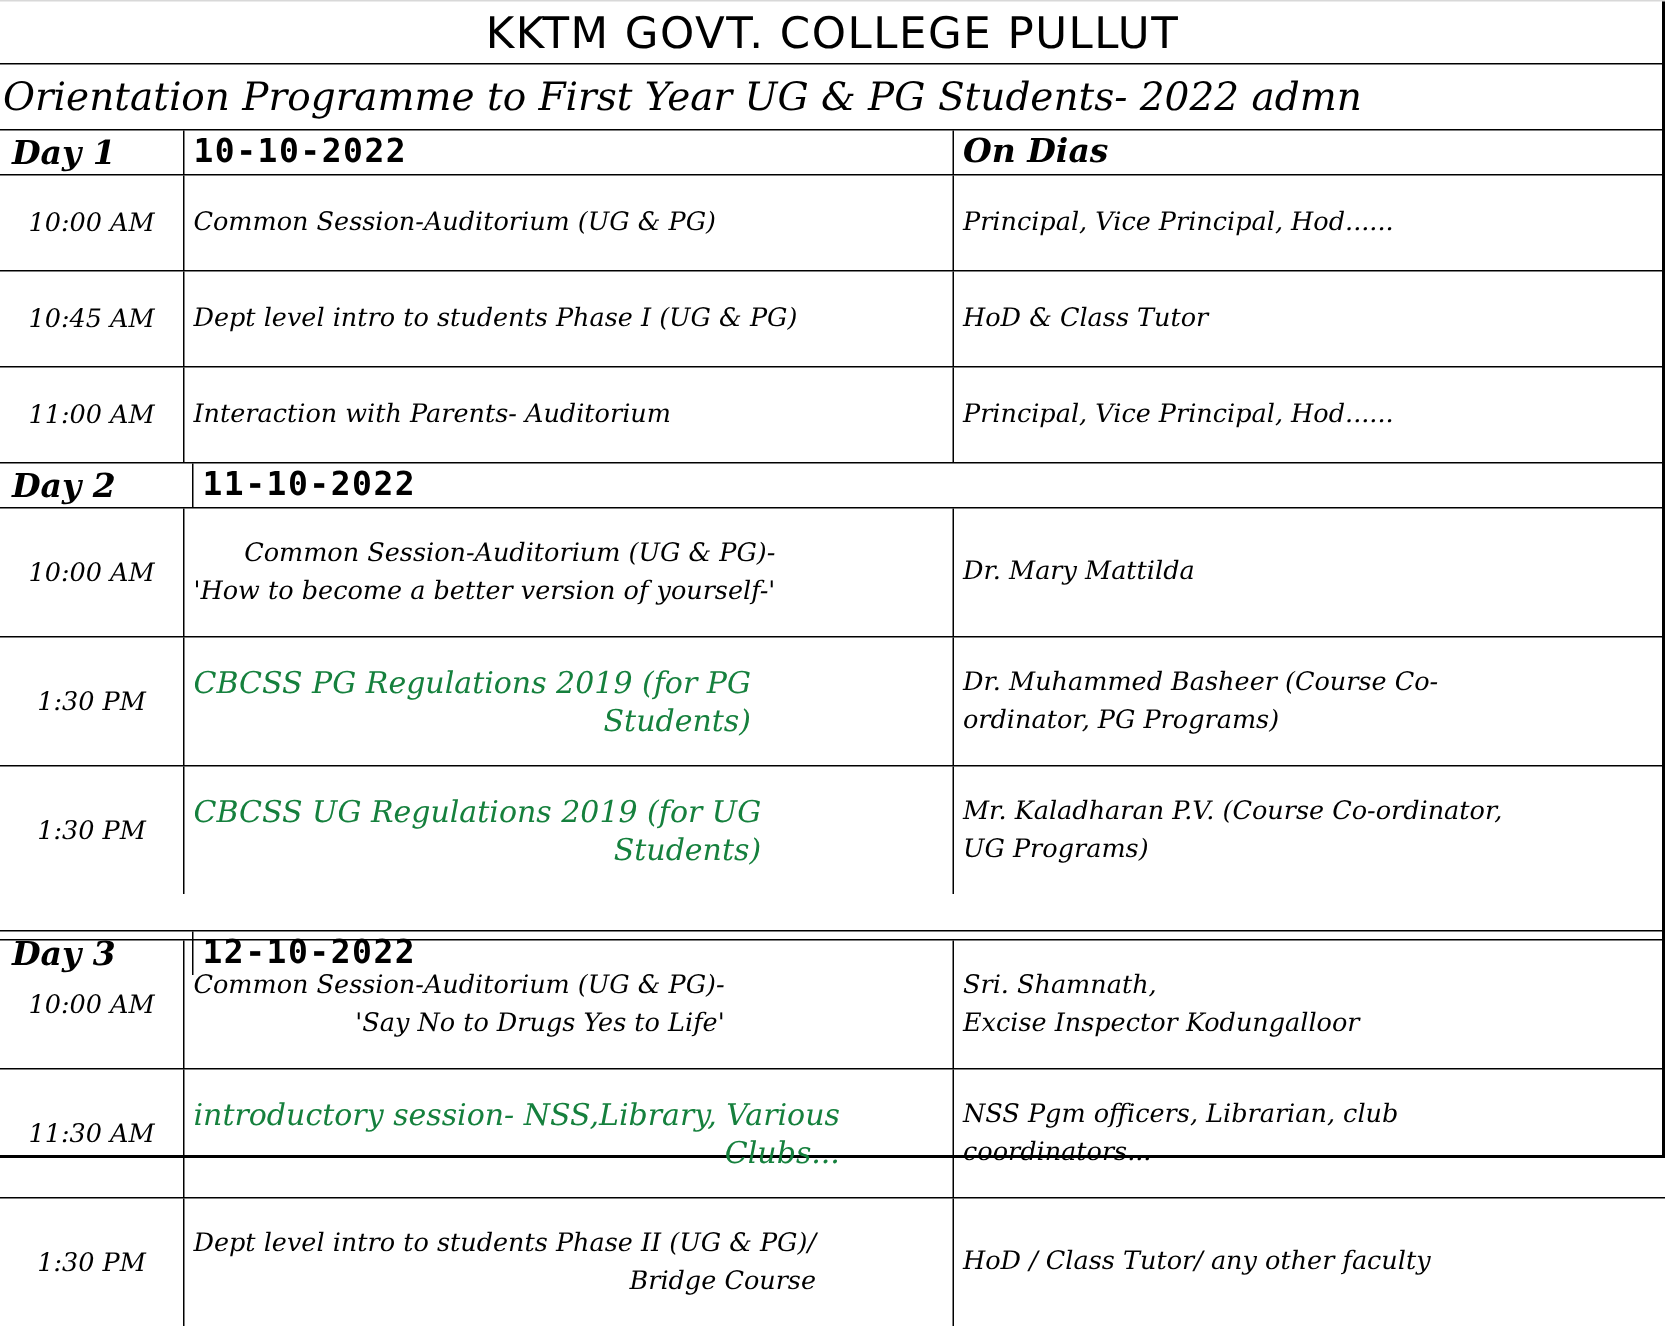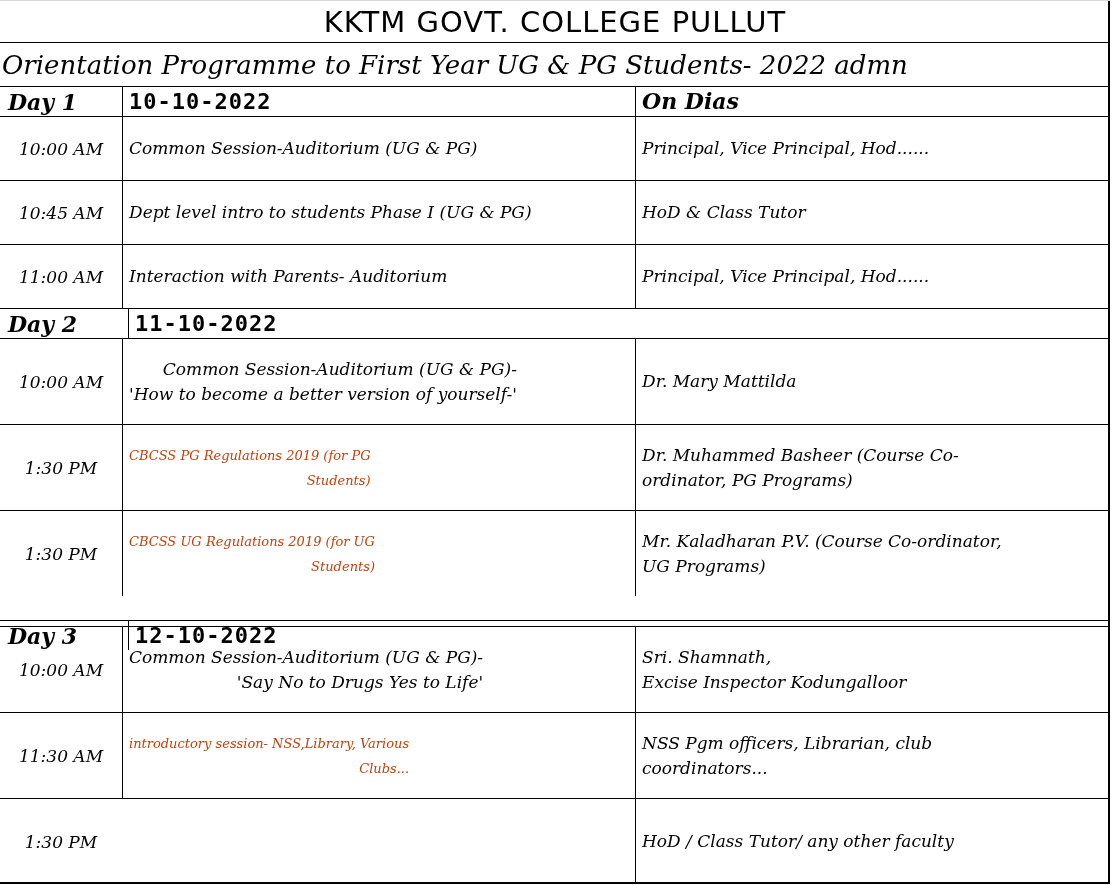--- a/index.html
+++ b/index.html
@@ -1,18 +1,18 @@
 <!DOCTYPE html>
 <html><head>
 <meta charset="utf-8">
 <style>
   html, body { margin:0; padding:0; background:#ffffff; }
   body { width:1112px; height:885px; position:relative; overflow:hidden;
          font-family: "DejaVu Serif", serif; color:#000; }
-  .sheet { position:absolute; left:0; top:0; width:1110px; height:884px;
+  .sheet { position:absolute; left:0; top:0; width:1110px; height:772px;
            border-right:2px solid #000; border-bottom:2px solid #000; box-sizing:border-box; }
   .title { position:absolute; left:0; top:0; width:1110px; height:42px;
            display:flex; align-items:center; justify-content:center;
            font-family:"DejaVu Sans", sans-serif; font-size:29px; letter-spacing:1px;
            border-top:1px solid #d8d8d8; box-sizing:border-box; }
   .subtitle { position:absolute; left:0; top:42px; width:1110px; height:44px;
               border-top:1px solid #000; display:flex; align-items:center;
               font-family:"DejaVu Serif", serif; font-style:italic; font-size:26px;
               padding-left:2px; box-sizing:border-box; white-space:nowrap; overflow:hidden; }
   .row { position:absolute; left:0; width:1110px; border-top:1px solid #000; box-sizing:border-box; }
@@ -20,21 +20,21 @@
   .c1 { left:0; width:122px; justify-content:center; font-family:"DejaVu Serif", serif; font-style:italic; font-size:17px; }
   .c2 { left:122px; width:513px; border-left:1px solid #000; padding-left:6px;
         font-family:"DejaVu Serif", serif; font-style:italic; font-size:17px; line-height:25px;text-align:right; }
   .c3 { left:635px; width:475px; border-left:1px solid #000; padding-left:6px;
         font-family:"DejaVu Serif", serif; font-style:italic; font-size:17px; line-height:25px; }
   .dayhdr .c1 { font-size:22px; font-weight:bold; justify-content:flex-start; padding-left:8px; }
   .dayhdr .c2 { font-size:22px; font-weight:bold; font-style:normal; font-family:"DejaVu Sans Mono", monospace; letter-spacing:1px; }
   .dayhdr .c3 { font-size:22px; font-weight:bold; }
   .dayhdr .span23 { left:128px; width:988px; border-left:1px solid #000; padding-left:6px;
                     font-size:22px; font-weight:bold; font-family:"DejaVu Sans Mono", monospace; letter-spacing:1px; }
-  .grey { color:#c2410c; font-size:13px; }
+  .grey { color:#15803d; font-size:20px; }
   .multi { white-space:pre-line; }
 </style>
 </head>
 <body>
 
 <div class="sheet">
 
   <div class="title">KKTM GOVT. COLLEGE PULLUT</div>
   <div class="subtitle">Orientation Programme to First Year UG &amp; PG Students- 2022 admn</div>
 
@@ -97,16 +97,18 @@
   </div>
   <div class="row" style="top:712px;height:86px;">
     <div class="cell c1">11:30 AM</div>
     <div class="cell c2 multi grey">introductory session- NSS,Library, Various
 Clubs...</div>
     <div class="cell c3 multi">NSS Pgm officers, Librarian, club
 coordinators...</div>
   </div>
   <div class="row" style="top:798px;height:86px;">
     <div class="cell c1">1:30 PM</div>
+    <div class="cell c2 multi">Dept level intro to students  Phase II  (UG &amp; PG)/
+Bridge Course</div>
     <div class="cell c3 multi">HoD / Class Tutor/ any other faculty</div>
   </div>
 
 </div>
 
 </body></html>

